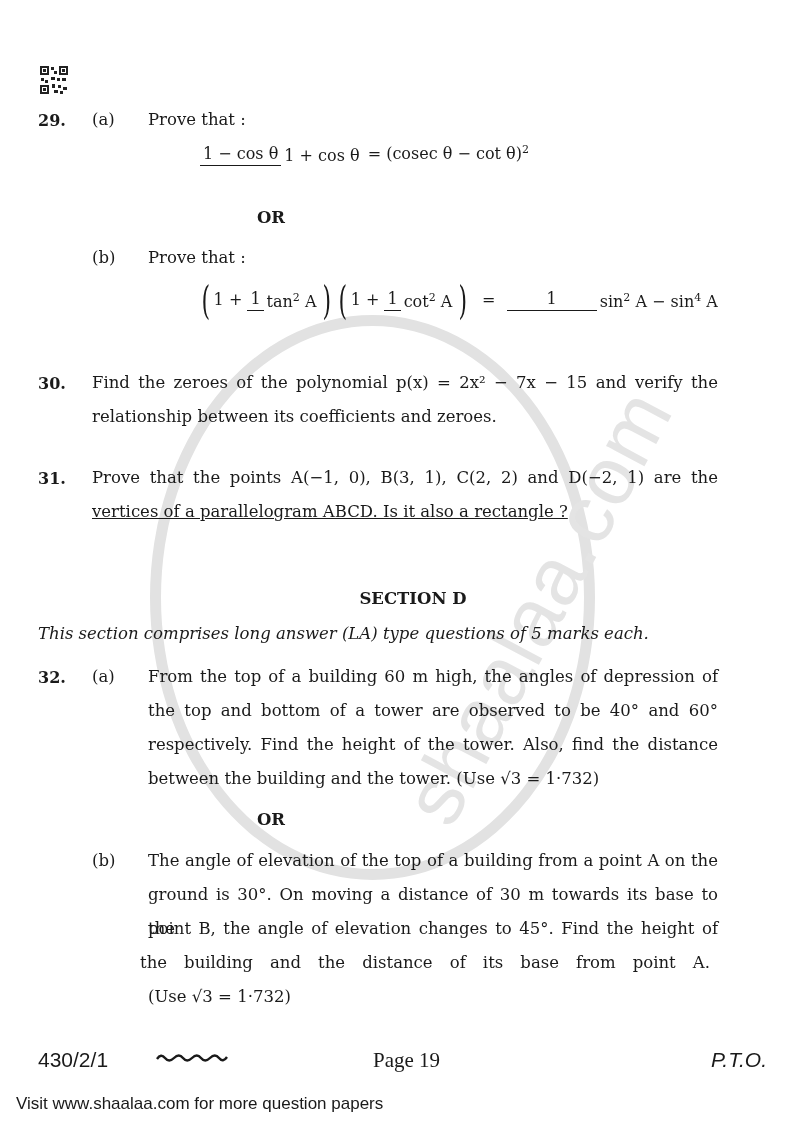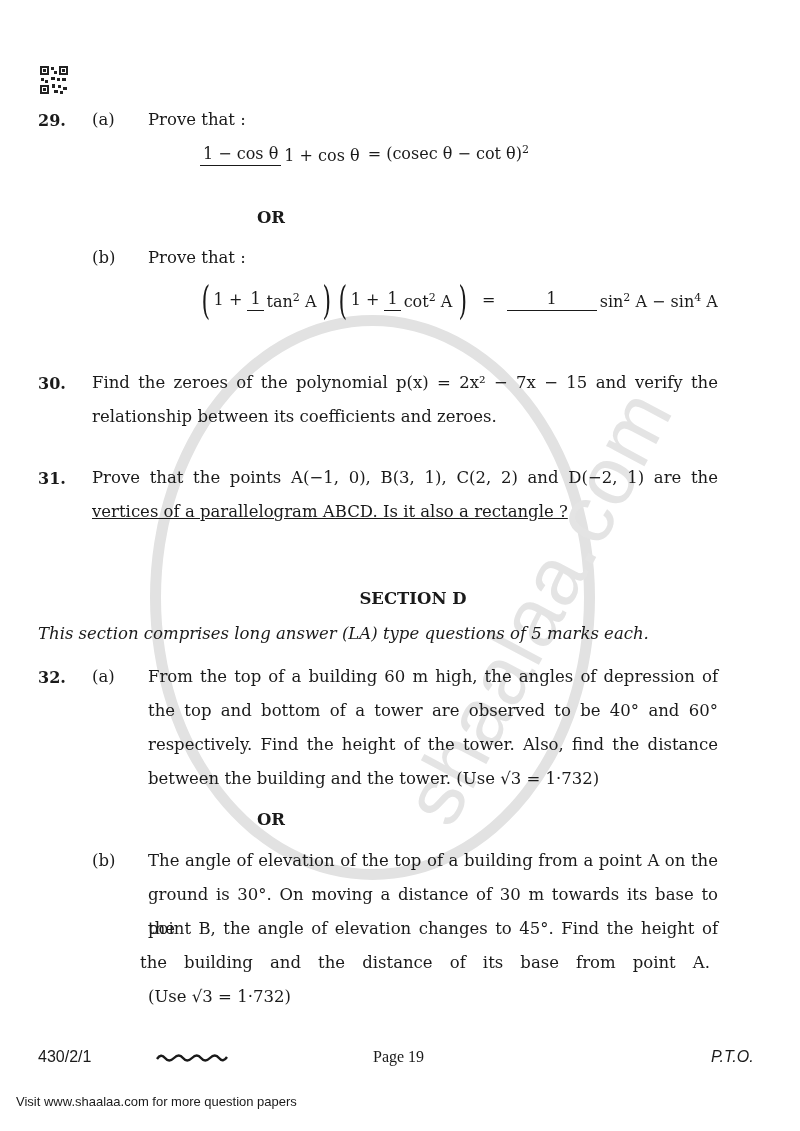--- a/index.html
+++ b/index.html
@@ -13,21 +13,21 @@
   .frac .num { padding:0 3px 2px; border-bottom:1.3px solid #1a1a1a; }
   .frac .den { padding:2px 3px 0; }
   .math { font-size:16px; white-space:nowrap; }
   .paren { font-size:40px; font-weight:100; vertical-align:middle; line-height:1; transform:scaleX(0.55); display:inline-block; }
   sup { font-size:11px; }
   .watermark { position:absolute; left:150px; top:315px; width:445px; height:565px;
                border:11px solid #e2e2e2; border-radius:50%; box-sizing:border-box; }
   .wm-text { position:absolute; left:300px; top:560px; transform:rotate(-62deg); transform-origin:center;
              font-family:"Liberation Sans", sans-serif; font-size:82px; color:#e4e4e4; letter-spacing:1px; white-space:nowrap; }
   .qr { position:absolute; left:40px; top:66px; width:28px; height:28px; }
-  .footer { font-family:"Liberation Sans", sans-serif; font-size:16px; }
+  .footer { font-family:"Liberation Sans", sans-serif; font-size:21px; }
 </style>
 </head>
 <body>
 
 <div class="watermark"></div>
 <div class="wm-text">shaalaa.com</div>
 
 <svg class="qr" viewBox="0 0 28 28">
   <rect x="0" y="0" width="9" height="9" fill="#222"></rect>
     <rect x="2" y="2" width="5" height="5" fill="#fff"></rect>
@@ -114,13 +114,13 @@
 <div class="abs txt just" style="left:148px;top:912px;width:570px;">point B, the angle of elevation changes to 45°. Find the height of</div>
 <div class="abs txt just" style="left:140px;top:946px;width:570px;">the building and the distance of its base from point A.</div>
 <div class="abs txt" style="left:148px;top:980px;">(Use √3 = 1·732)</div>
 
 <div class="abs footer" style="left:38px;top:1048px;">430/2/1</div>
 <svg class="abs" style="left:156px;top:1052px;" width="72" height="12" viewBox="0 0 72 12">
   <path d="M1 7 Q5 1 9 6 T18 6 T27 6 T36 6 T45 6 T54 6 T63 6 T71 5" fill="none" stroke="#1a1a1a" stroke-width="2.4"></path>
 </svg>
 <div class="abs footer" style="left:373px;top:1048px;font-family:Liberation Serif, serif;">Page 19</div>
 <div class="abs footer" style="left:711px;top:1048px;font-style:italic;">P.T.O.</div>
-<div class="abs footer" style="left:16px;top:1094px;font-size:13px;">Visit www.shaalaa.com for more question papers</div>
+<div class="abs footer" style="left:16px;top:1094px;font-size:17px;">Visit www.shaalaa.com for more question papers</div>
 
 </body></html>

